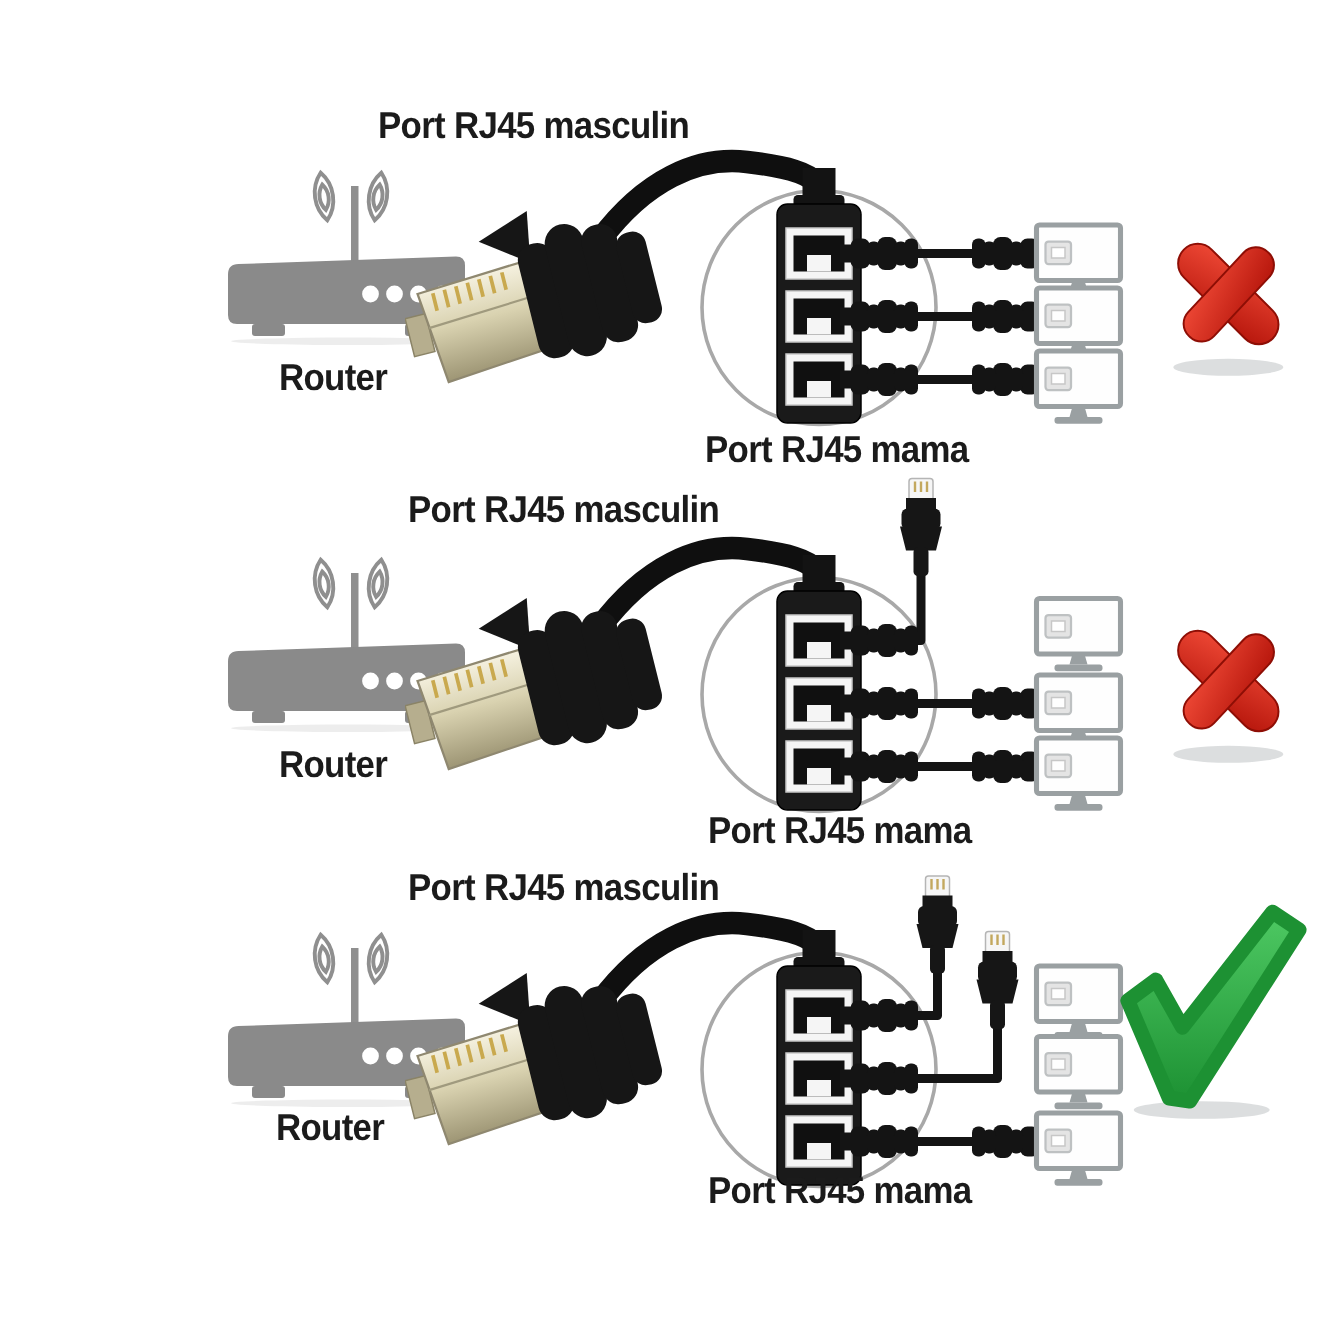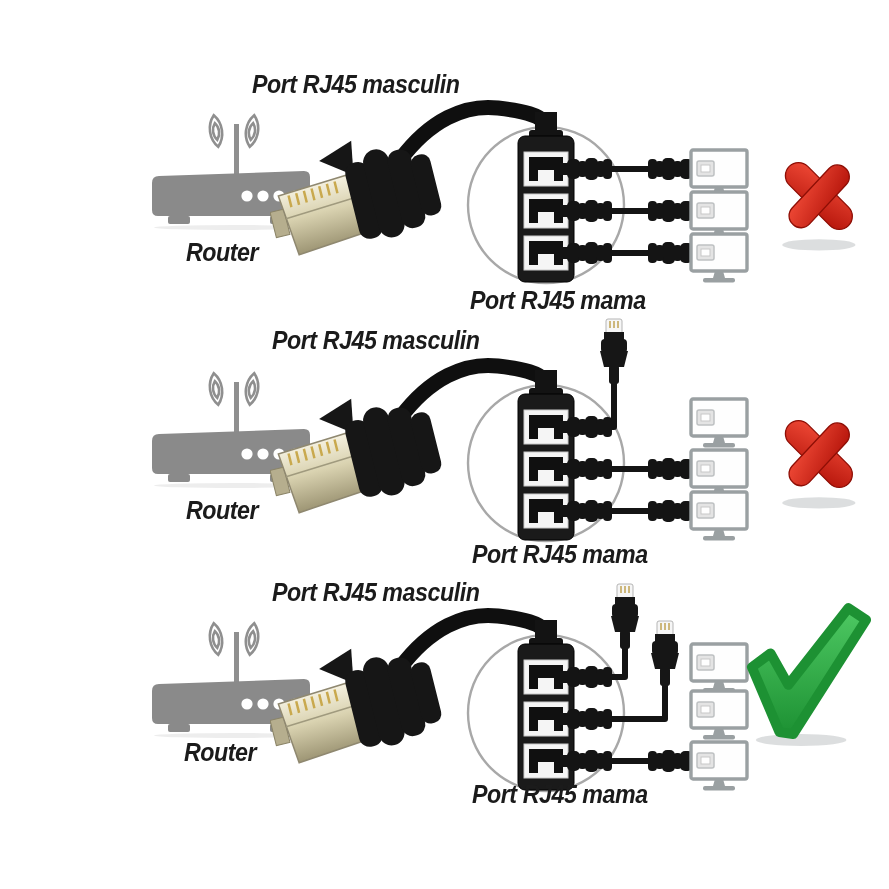--- a/index.html
+++ b/index.html
@@ -1,19 +1,19 @@
 <!DOCTYPE html>
 <html><head>
 <meta charset="utf-8">
 <title>RJ45 splitter diagram</title>
 <style>
   html,body{margin:0;padding:0;background:#fff;}
   #canvas{position:relative;width:889px;height:889px;background:#ffffff;overflow:hidden;
           font-family:"Liberation Sans",sans-serif;}
-  .row{position:absolute;left:0;width:709px;height:258px;font-style:italic;}
+  .row{position:absolute;left:0;width:709px;height:258px;}
   .row-art{position:absolute;left:0;top:0;}
   .label{position:absolute;font-weight:bold;font-size:25px;color:#1b1b1b;
          letter-spacing:-0.5px;white-space:nowrap;transform:scaleX(.93);transform-origin:0 50%;}
   svg{display:block;}
 </style>
 </head>
 <body>
 
 <svg width="0" height="0" style="position:absolute" aria-hidden="true">
   <defs>

